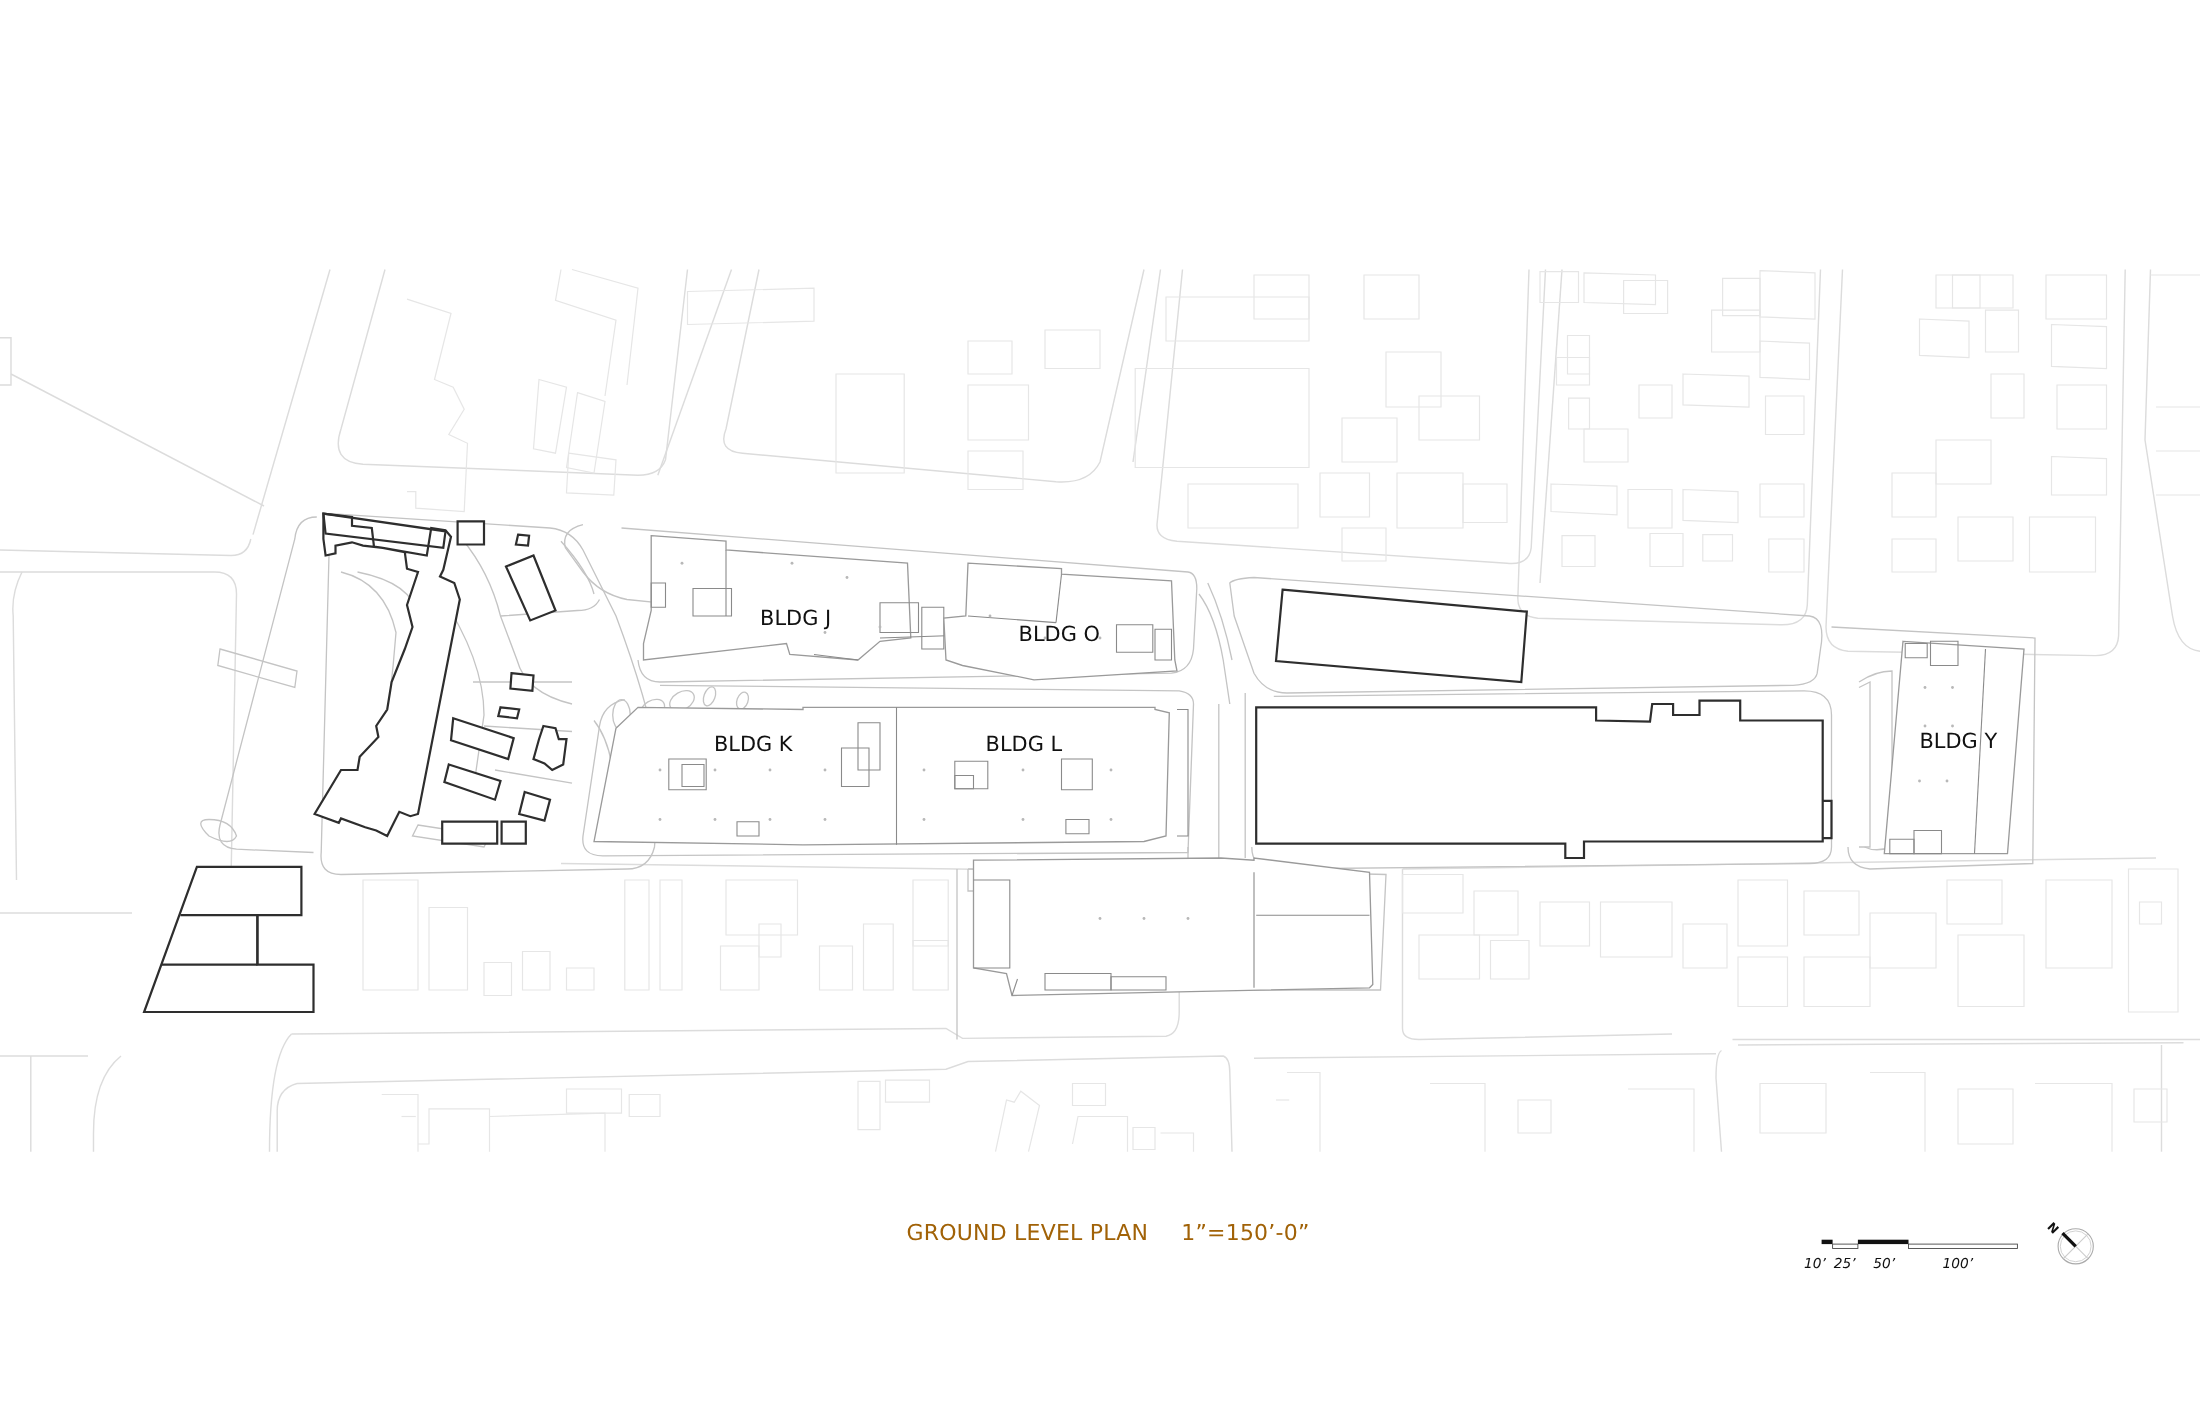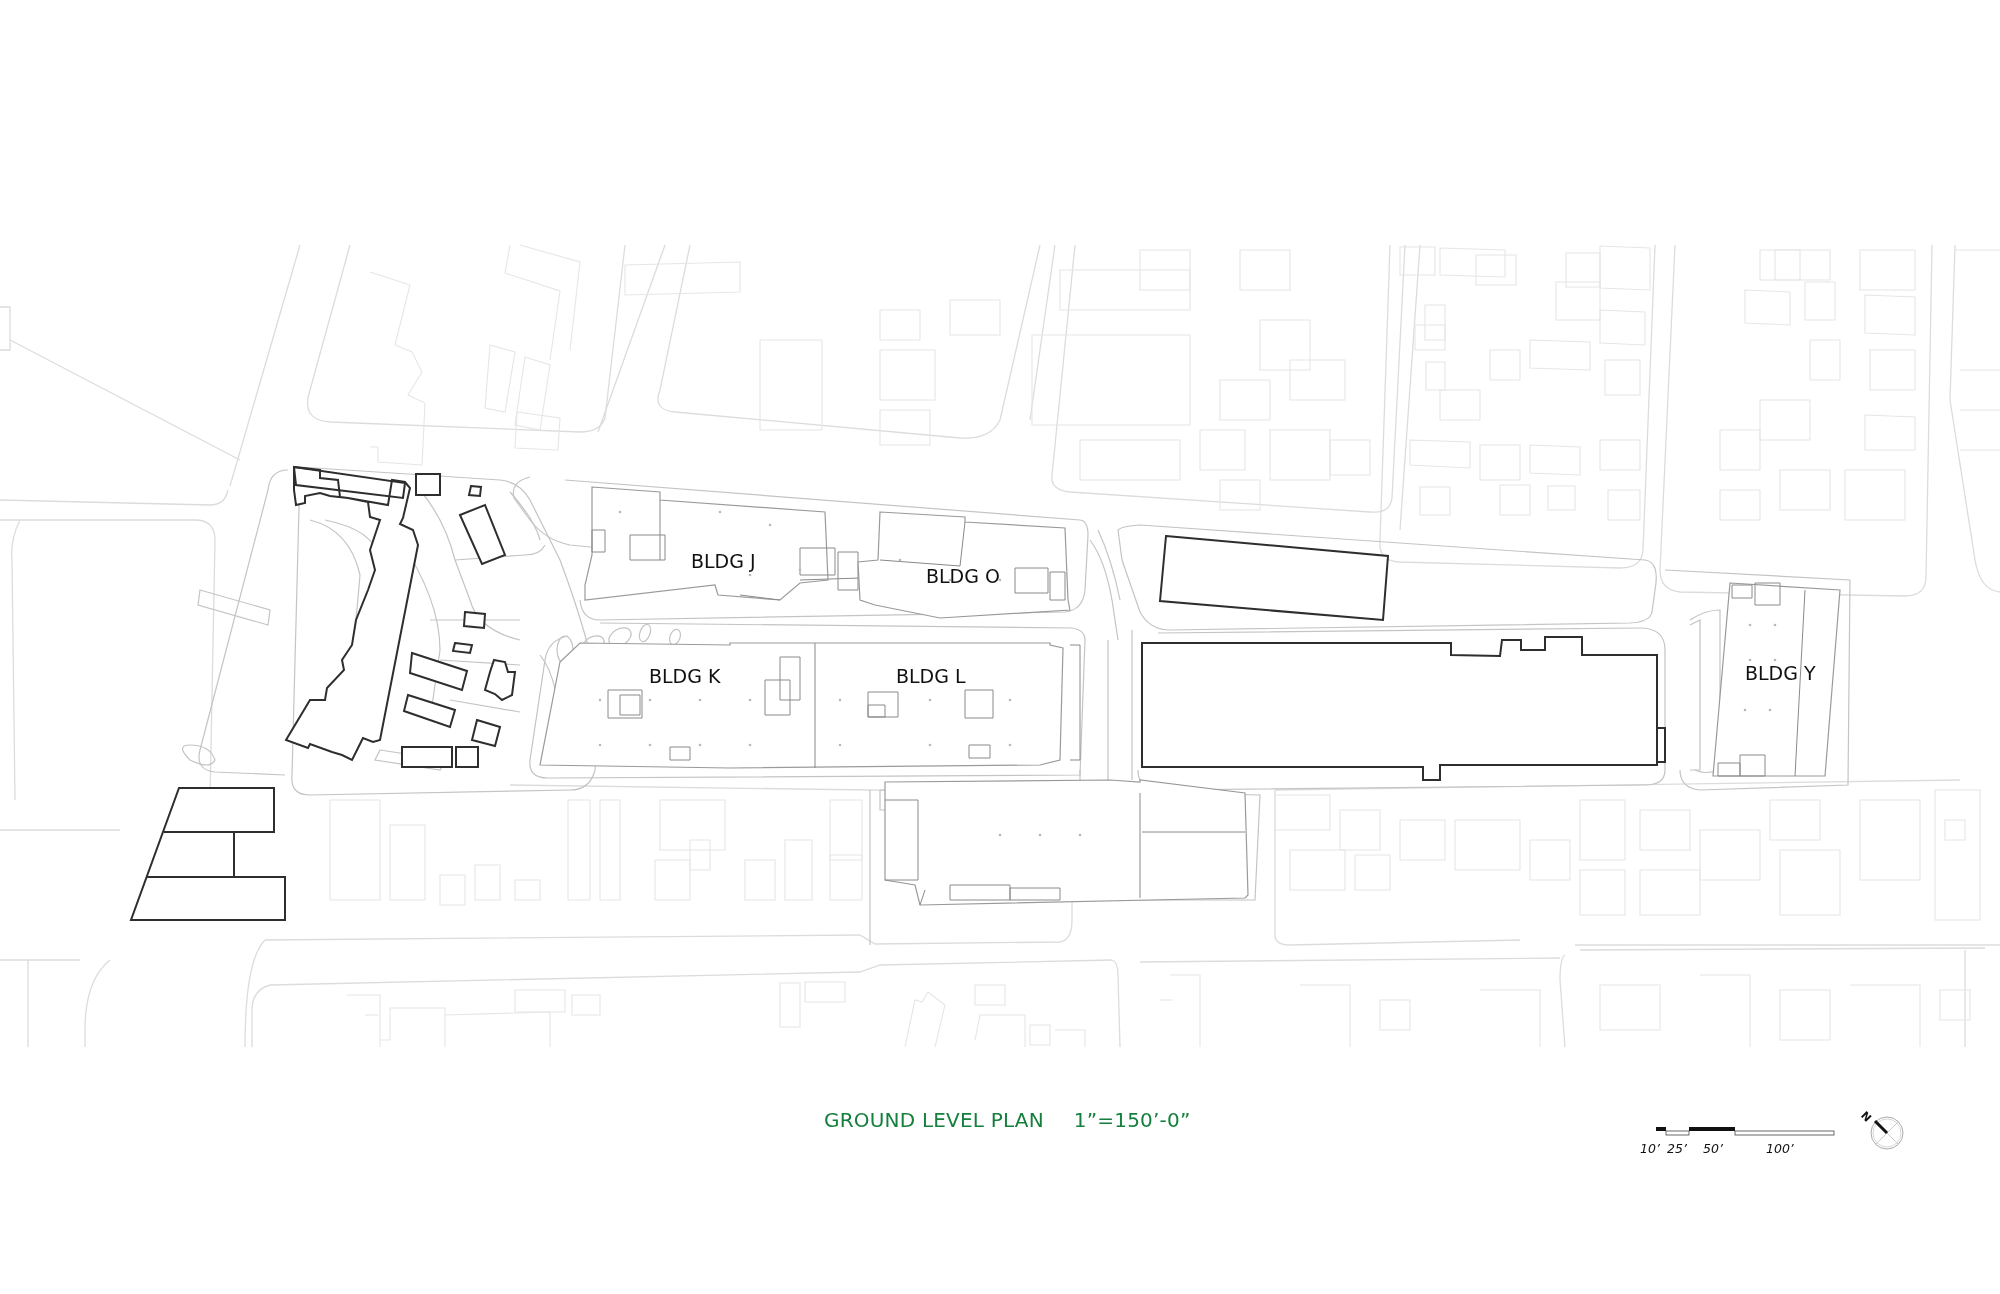--- a/index.html
+++ b/index.html
@@ -8,21 +8,21 @@
     #plan { position: absolute; left: 0; top: 0; width: 2000px; height: 1294px; }
     .ctx { fill: none; stroke: #dcdcdc; stroke-width: 1.3; }
     .ctx2 { fill: none; stroke: #e6e6e6; stroke-width: 1.1; }
     .site { fill: none; stroke: #c4c4c4; stroke-width: 1.2; }
     .bldg { fill: #ffffff; stroke: #9a9a9a; stroke-width: 1.2; }
     .core { fill: none; stroke: #8a8a8a; stroke-width: 1; }
     .dots { fill: #b8b8b8; }
     .hl { fill: #ffffff; stroke: #2e2e2e; stroke-width: 2; }
     .hlline { fill: none; stroke: #2e2e2e; stroke-width: 2; }
     .label { font-family: "DejaVu Sans", sans-serif; font-size: 19px; fill: #111111; }
-    .title { position: absolute; left: 824px; top: 1108px; font-size: 20px; color: #15803d;
+    .title { position: absolute; left: 824px; top: 1108px; font-size: 20px; color: #a16207;
              font-family: "DejaVu Sans", sans-serif; white-space: pre; letter-spacing: 0.2px; }
     .title .scale { margin-left: 30px; }
     .scalebar-lbl { font-family: "DejaVu Sans", sans-serif; font-style: italic; font-size: 12.5px; fill: #111; }
     .north-txt { font-family: "DejaVu Sans", sans-serif; font-size: 11px; fill: #111; font-weight: bold; }
   </style>
 </head>
 <body>
 
 <svg id="plan" xmlns="http://www.w3.org/2000/svg" width="2000" height="1294" viewBox="0 0 2000 1294">
 

